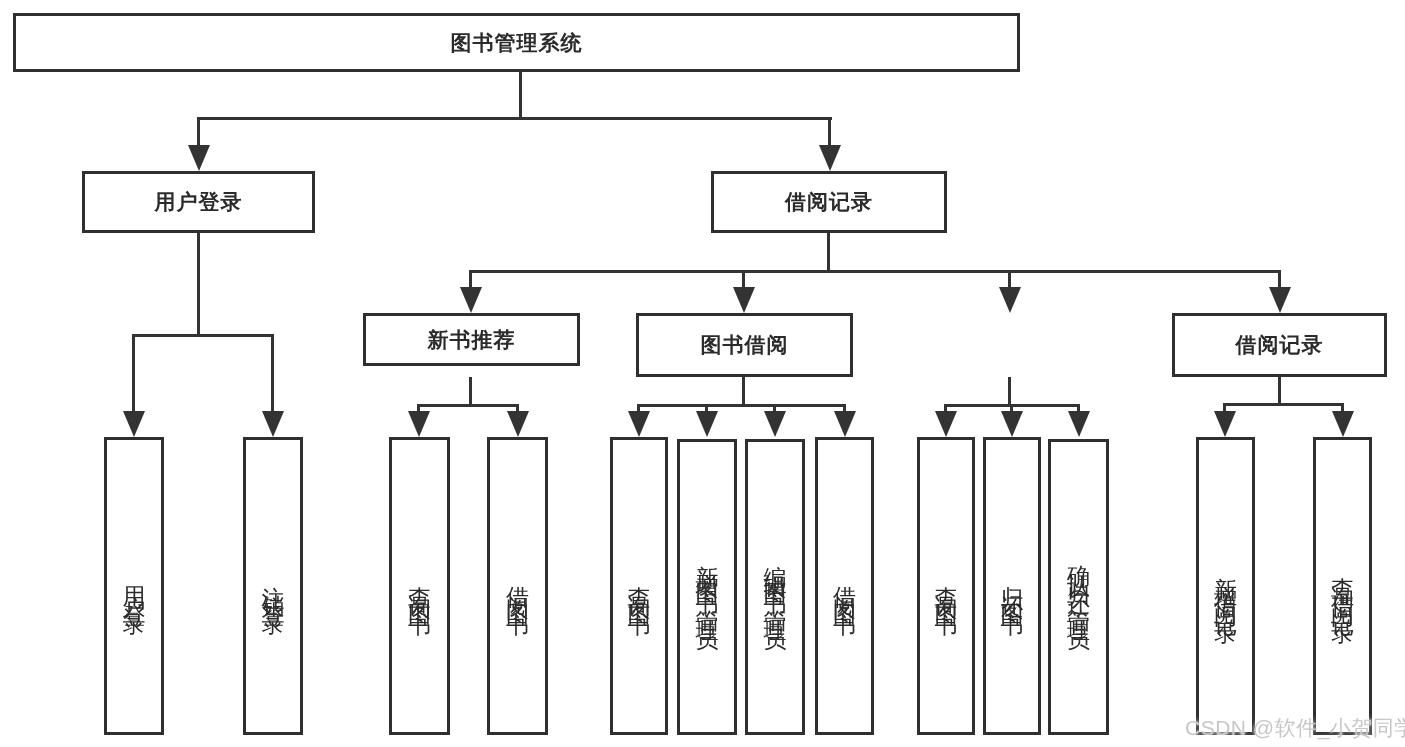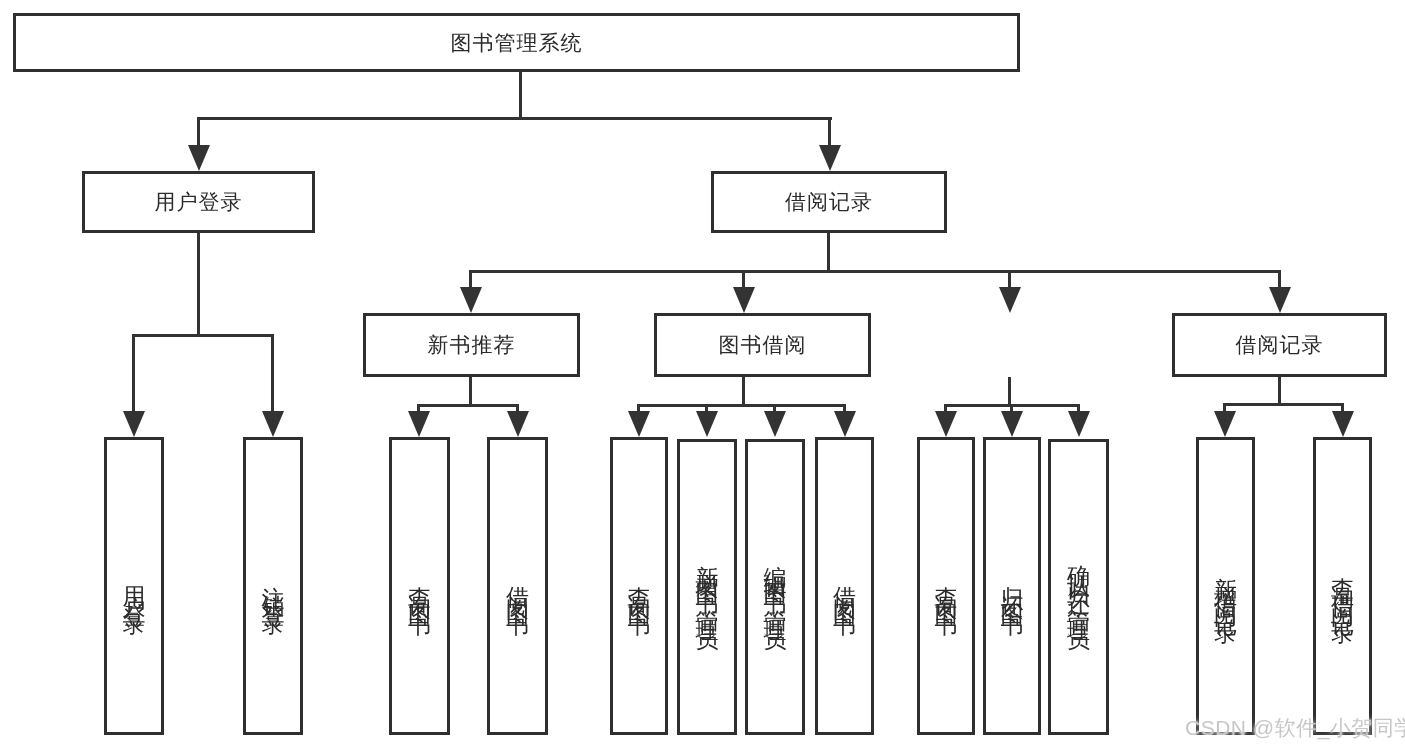--- a/index.html
+++ b/index.html
@@ -17,20 +17,21 @@
     position: absolute;
     box-sizing: border-box;
     background: #ffffff;
     border: 3px solid #2f2f2f;
     display: flex;
     align-items: center;
     justify-content: center;
     font-size: 21px;
     letter-spacing: 1px;
     white-space: nowrap;
+    font-weight: bold;
   }
   
   .vbox {
     position: absolute;
     box-sizing: border-box;
     background: #ffffff;
     border: 3px solid #2f2f2f;
     display: flex;
     align-items: center;
     justify-content: center;
@@ -103,24 +104,24 @@
   <div class="line" style="left:469px; top:270px; width:812px; height:3px;"></div>
   <div class="line" style="left:469px;  top:270px; width:3px; height:19px;"></div>
   <div class="line" style="left:742px;  top:270px; width:3px; height:19px;"></div>
   <div class="line" style="left:1008px; top:270px; width:3px; height:19px;"></div>
   <div class="line" style="left:1278px; top:270px; width:3px; height:19px;"></div>
   <div class="arrow" style="left:460px;  top:287px;"></div>
   <div class="arrow" style="left:733px;  top:287px;"></div>
   <div class="arrow" style="left:999px;  top:287px;"></div>
   <div class="arrow" style="left:1269px; top:287px;"></div>
 
-  <div class="hbox" style="left:363px; top:313px; width:217px; height:64px;">
+  <div class="hbox" style="left:363px; top:313px; width:217px; height:53px;">
     <span>新书推荐</span>
   </div>
-  <div class="hbox" style="left:654px; top:313px; width:217px; height:64px;">
+  <div class="hbox" style="left:636px; top:313px; width:217px; height:64px;">
     <span>图书借阅</span>
   </div>
   <div class="hbox" style="left:1172px; top:313px; width:215px; height:64px;">
     <span>借阅记录</span>
   </div>
 
   <div class="line" style="left:469px; top:377px; width:3px;  height:30px;"></div>
   <div class="line" style="left:417px; top:404px; width:102px; height:3px;"></div>
   <div class="line" style="left:417px; top:404px; width:3px;  height:9px;"></div>
   <div class="line" style="left:516px; top:404px; width:3px;  height:9px;"></div>

